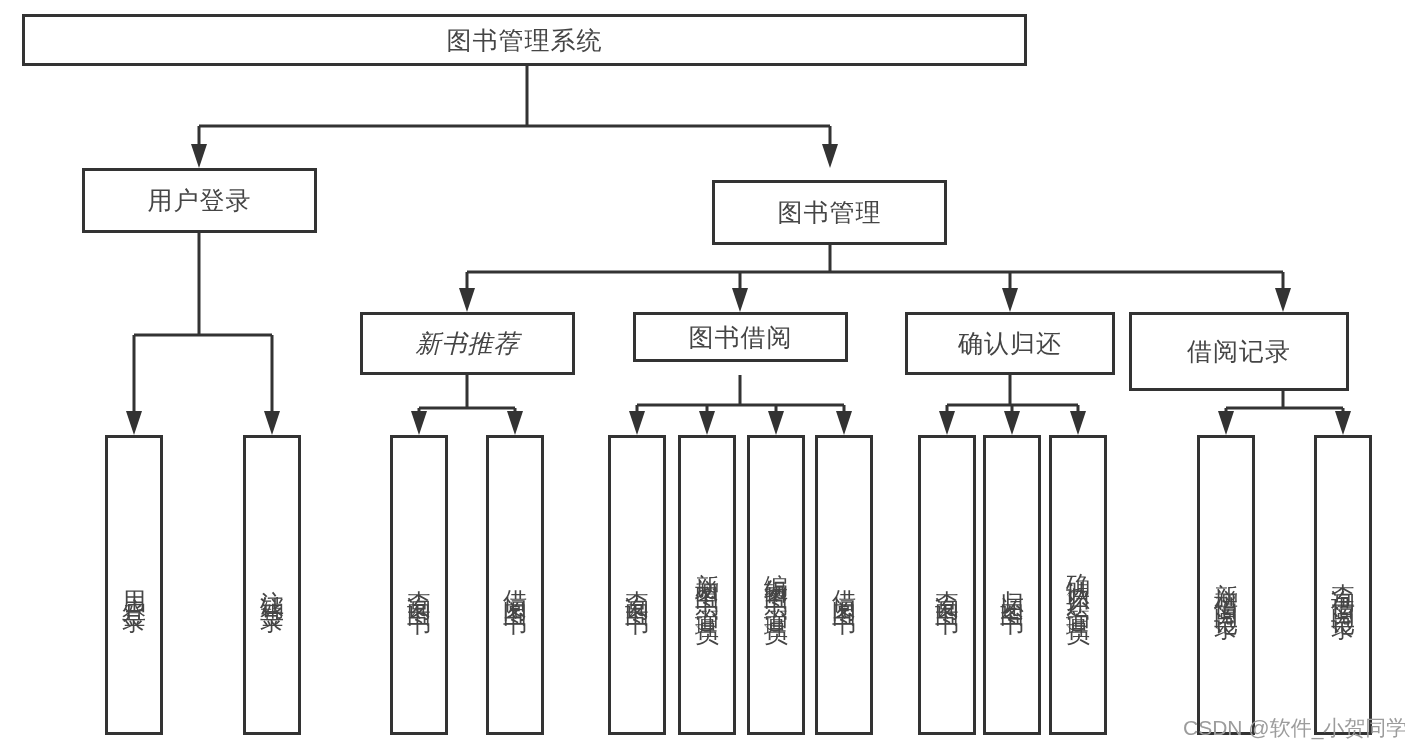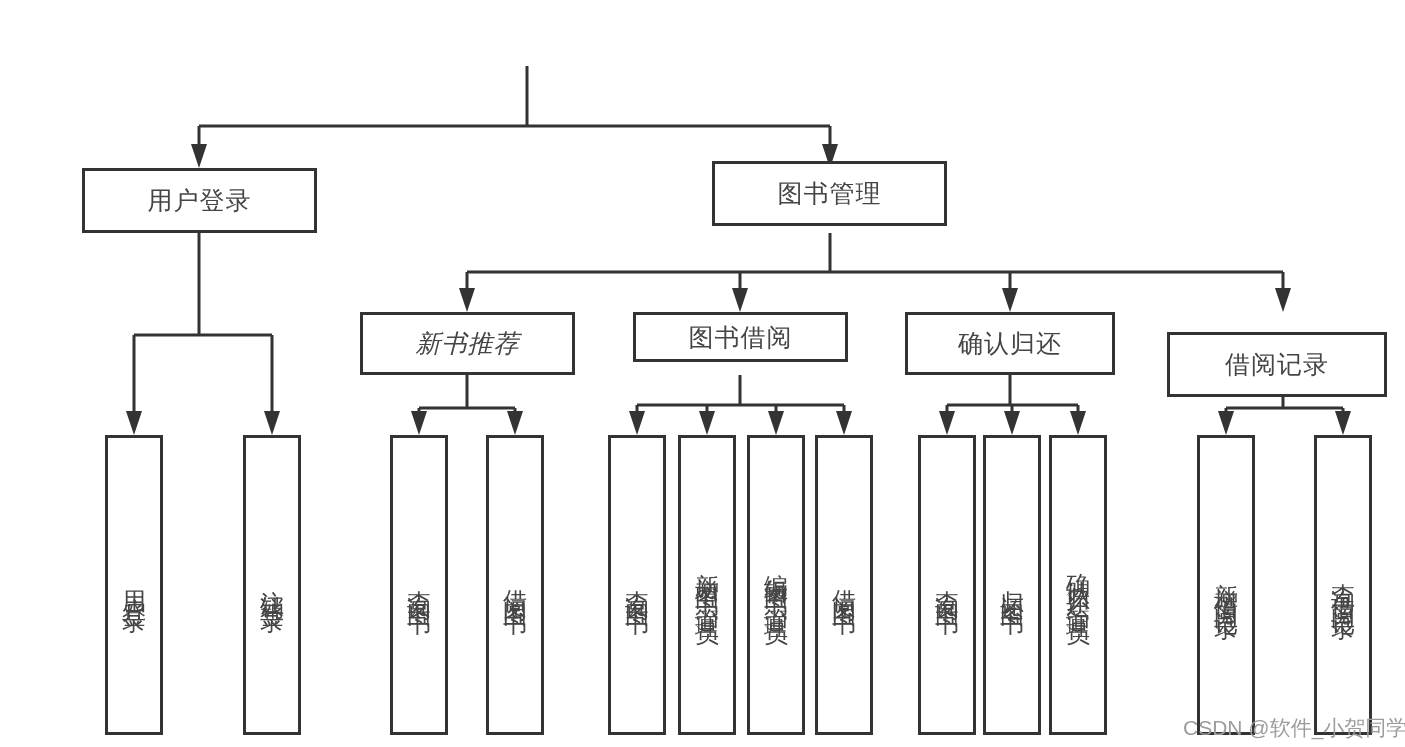--- a/index.html
+++ b/index.html
@@ -34,25 +34,25 @@
     left: 1183px;
     top: 714px;
     font-size: 21px;
     color: var(--wm, #9c9c9c);
     white-space: nowrap;
     z-index: 5;
   }
   
   .n-root   { left: 22px;   top: 14px;  width: 1005px; height: 52px; }
   .n-login  { left: 82px;   top: 168px; width: 235px;  height: 65px; }
-  .n-mgmt   { left: 712px;  top: 161px; width: 235px;  height: 65px; }
+  .n-mgmt   { left: 712px;  top: 180px; width: 235px;  height: 65px; }
   .n-rec    { left: 360px;  top: 312px; width: 215px;  height: 63px; font-style: italic; }
   .n-bor    { left: 633px;  top: 312px; width: 215px;  height: 50px; }
   .n-cur    { left: 905px;  top: 312px; width: 210px;  height: 63px; }
-  .n-rcd    { left: 1167px; top: 312px; width: 220px;  height: 65px; margin-top: 20px; }
+  .n-rcd    { left: 1129px; top: 312px; width: 220px;  height: 79px; }
   .leaf     { top: 435px; width: 58px; height: 300px; }
   .l-a1 { left: 105px; }  .l-a2 { left: 243px; }
   .l-b1 { left: 390px; }  .l-b2 { left: 486px; }
   .l-c1 { left: 608px; }  .l-c2 { left: 678px; }
   .l-c3 { left: 747px; }  .l-c4 { left: 815px; }
   .l-d1 { left: 918px; }  .l-d2 { left: 983px; }  .l-d3 { left: 1049px; }
   .l-e1 { left: 1197px; } .l-e2 { left: 1314px; }
 </style>
 </head>
 <body>
@@ -72,20 +72,21 @@
              M1002,288 L1018,288 L1010,312 Z  M1275,288 L1291,288 L1283,312 Z
              M126,411 L142,411 L134,435 Z  M264,411 L280,411 L272,435 Z
              M411,411 L427,411 L419,435 Z  M507,411 L523,411 L515,435 Z
              M629,411 L645,411 L637,435 Z  M699,411 L715,411 L707,435 Z
              M768,411 L784,411 L776,435 Z  M836,411 L852,411 L844,435 Z
              M939,411 L955,411 L947,435 Z  M1004,411 L1020,411 L1012,435 Z
              M1070,411 L1086,411 L1078,435 Z  M1218,411 L1234,411 L1226,435 Z
              M1335,411 L1351,411 L1343,435 Z"></path>
   </svg>
 
+  <div class="box hbox n-root">图书管理系统</div>
 
   <div class="box hbox n-login">用户登录</div>
   <div class="box hbox n-mgmt">图书管理</div>
 
   <div class="box hbox n-rec">新书推荐</div>
   <div class="box hbox n-bor">图书借阅</div>
   <div class="box hbox n-cur">确认归还</div>
   <div class="box hbox n-rcd">借阅记录</div>
 
   <div class="box vbox leaf l-a1">

